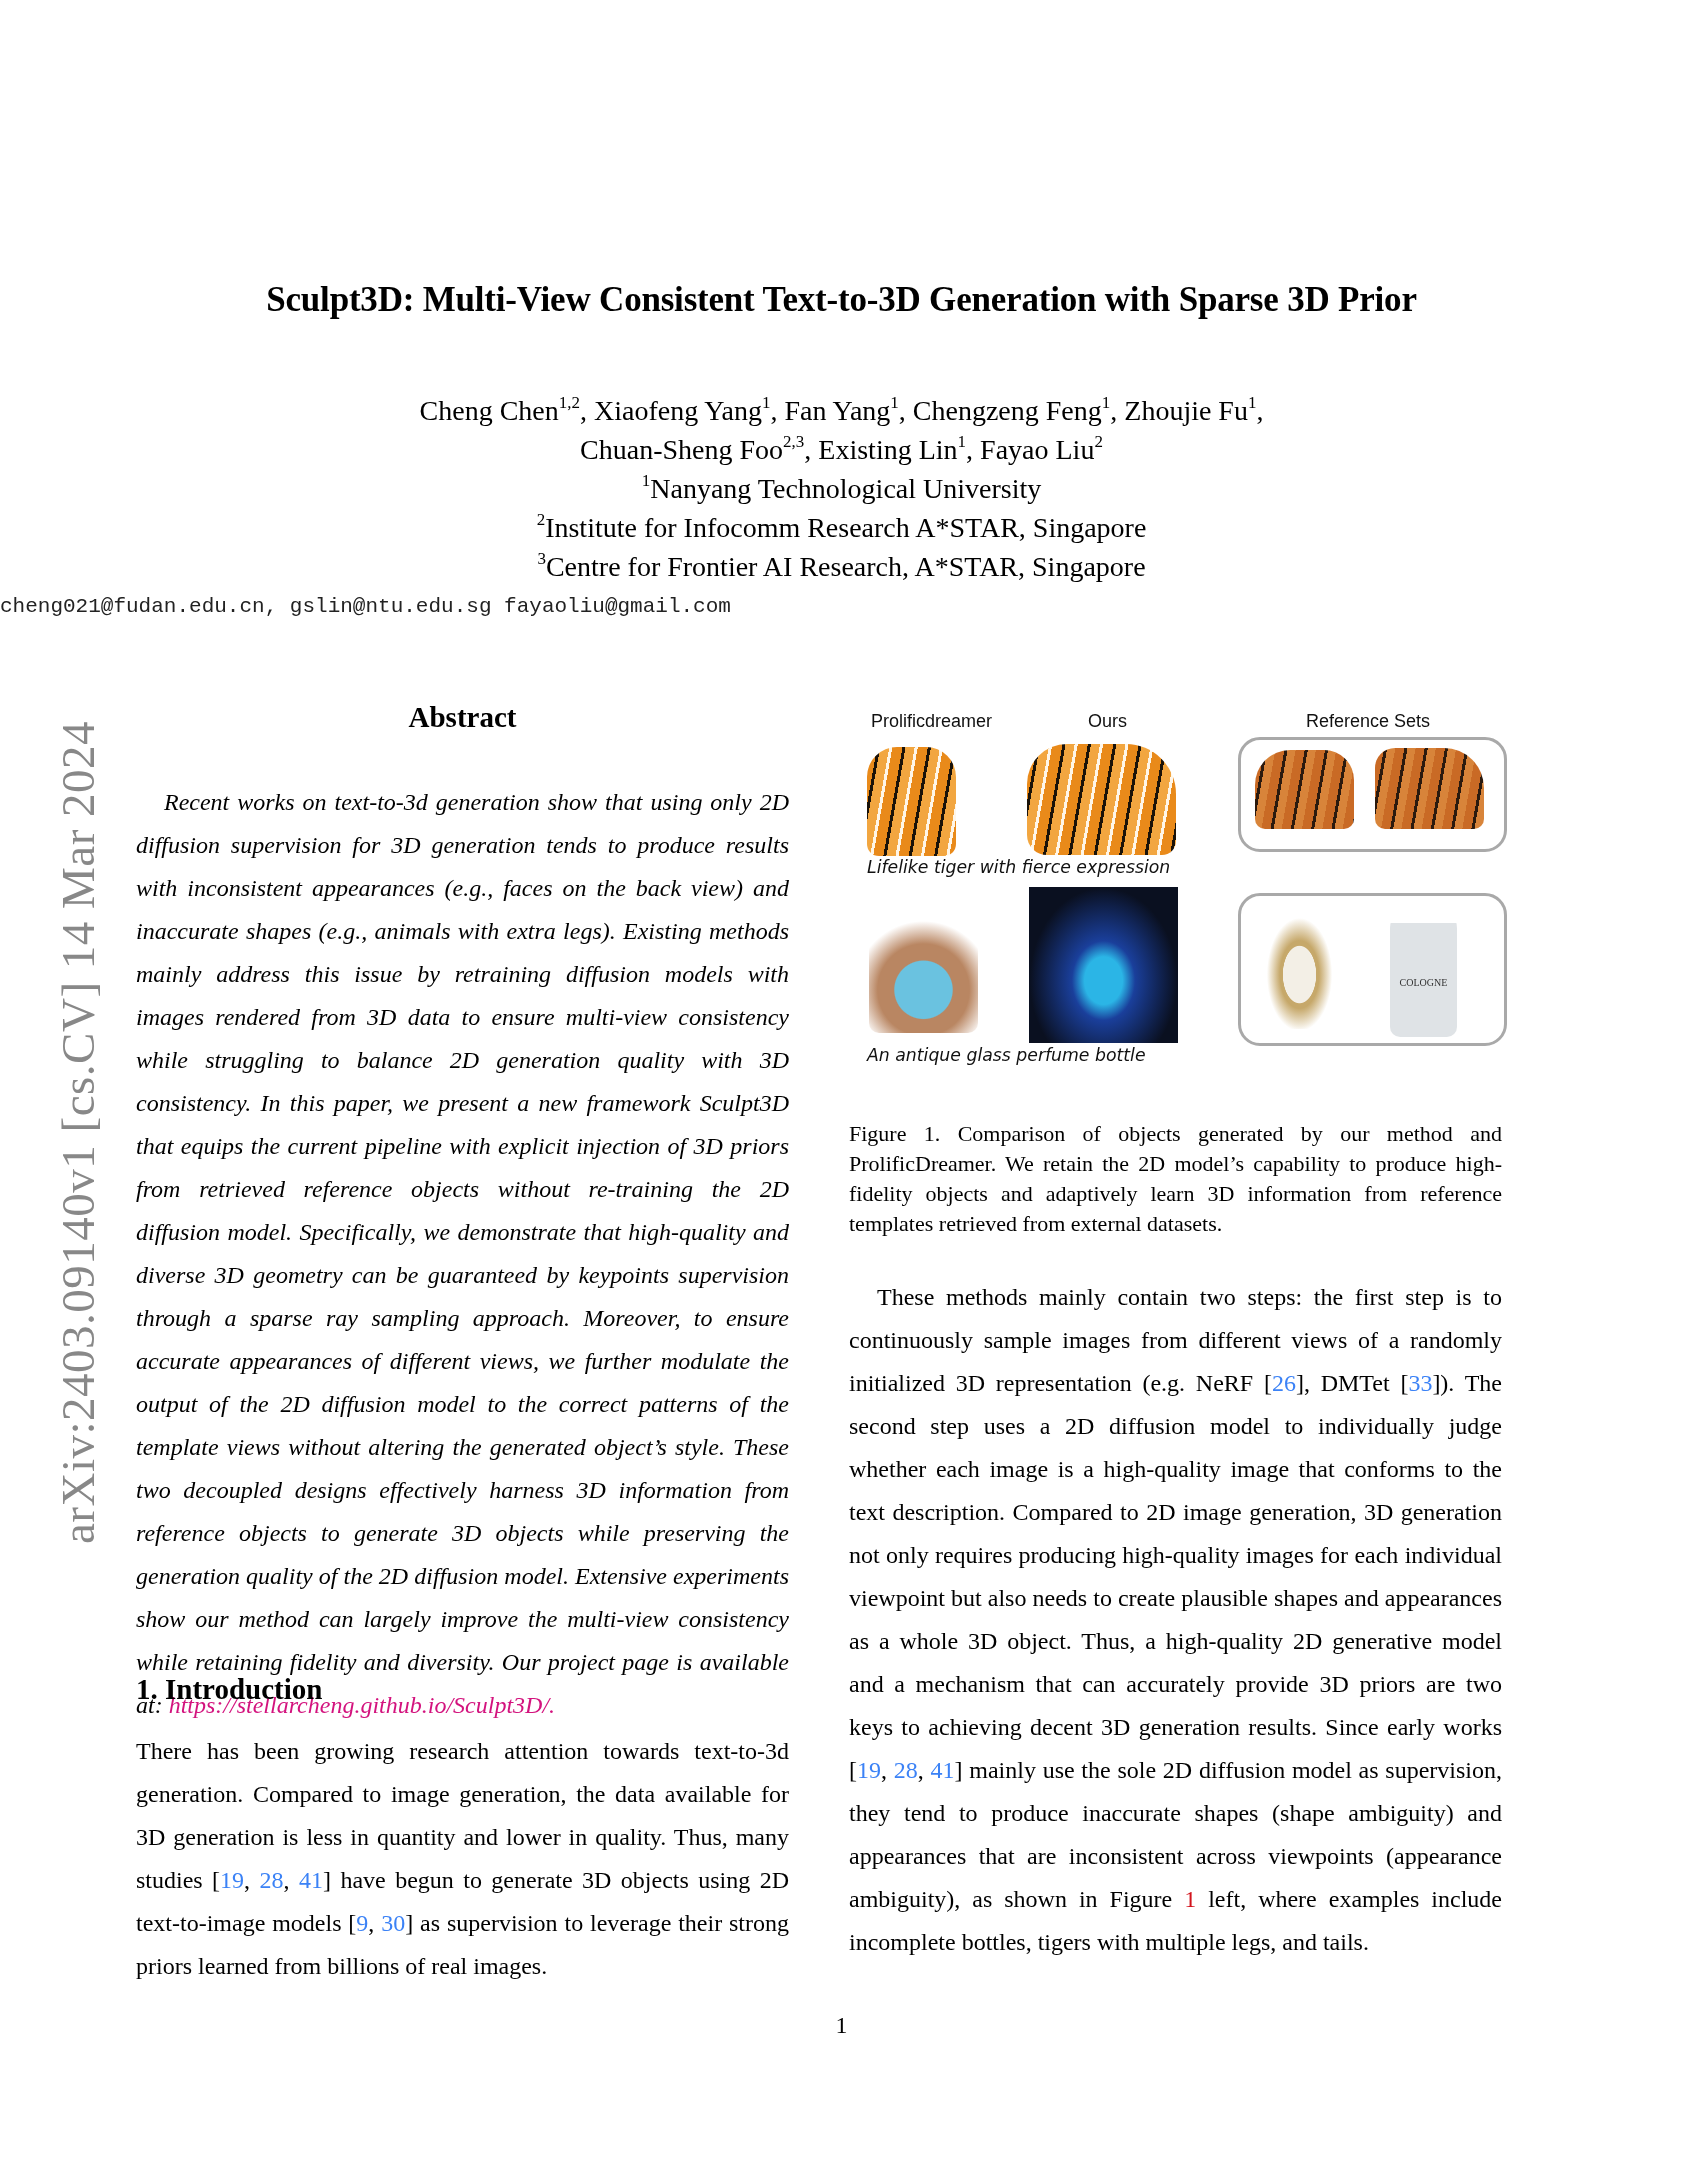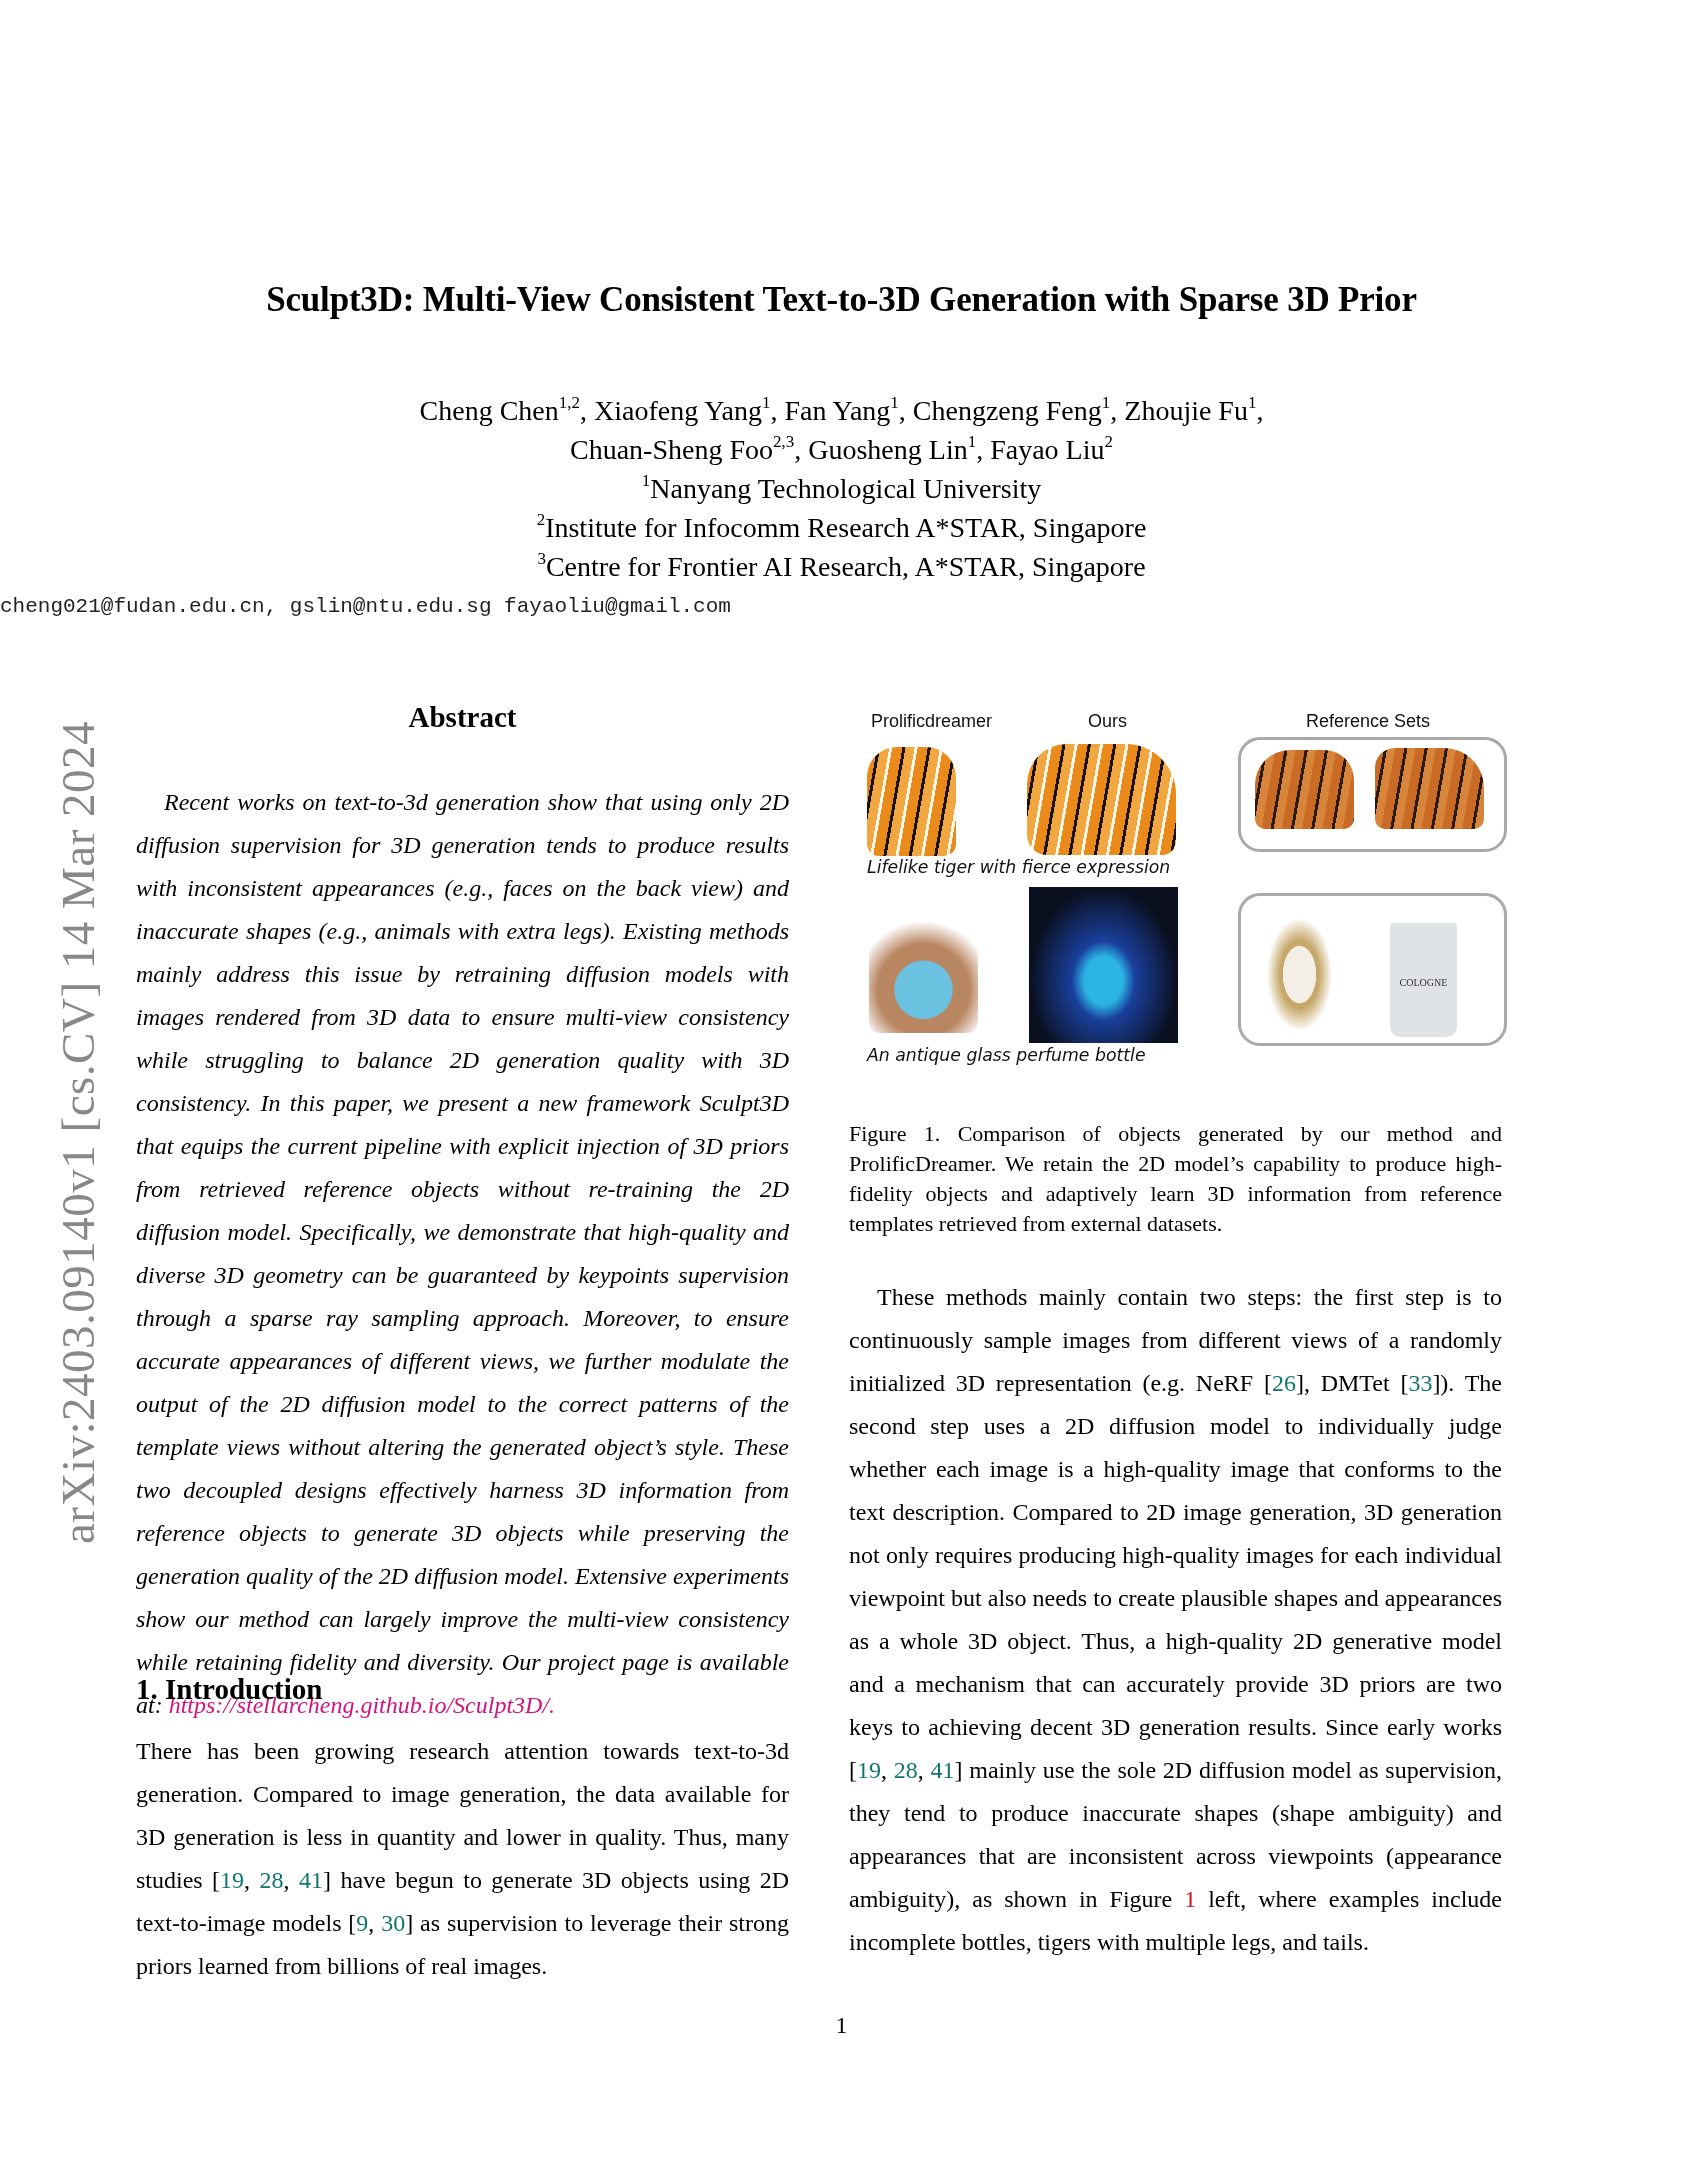--- a/index.html
+++ b/index.html
@@ -8,21 +8,21 @@
   .authors { position:absolute; top:391px; left:0; width:1683px; text-align:center; font-size:28px; line-height:39px; }
   .authors sup { font-size:17px; line-height:0; vertical-align:super; position:relative; top:-2px; }
   .email { position:absolute; top:595px; left:0; width:1427px; font-family:"Liberation Mono", monospace; font-size:21px; color:#222; }
   .arxiv { position:absolute; left:51px; top:1544px; transform-origin:left top; transform:rotate(-90deg); white-space:nowrap; font-family:"Liberation Serif", serif; font-size:47px; color:#888; letter-spacing:0.5px; }
   .col-left { position:absolute; left:136px; top:693px; width:653px; }
   .col-right { position:absolute; left:849px; top:693px; width:653px; }
   h2.abstract { text-align:center; font-size:29px; font-weight:bold; margin:8px 0 0 0; height:59px; }
   p { margin:0; font-size:24px; line-height:43px; text-align:justify; hyphens:manual; }
   .abs-text { font-style:italic; text-indent:28px; margin-top:21px; }
   .link { color:#d3137e; }
-  .cite { color:#0f766e; }
+  .cite { color:#3b82f6; }
   .figref { color:#d2141d; }
   h2.sec { font-size:29px; font-weight:bold; margin:0; position:absolute; top:980px; left:0; }
   .intro-p { position:absolute; top:1037px; left:0; width:653px; }
   .figure { position:relative; height:386px; }
   .fig-label { position:absolute; font-family:"Liberation Sans", sans-serif; font-size:18px; color:#111; }
   .img { position:absolute; border-radius:4px; }
   .refbox { position:absolute; border:3px solid #a9a9a9; border-radius:22px; background:#fff; }
   .prompt { position:absolute; font-family:"DejaVu Sans", sans-serif; font-style:italic; font-size:17.3px; color:#111; }
   .caption { margin-top:40px; font-size:22px; line-height:30px; text-align:justify; }
   .right-p { text-indent:28px; }
@@ -38,21 +38,21 @@
 </head>
 <body>
 
 <div class="title">Sculpt3D: Multi-View Consistent Text-to-3D Generation with Sparse 3D Prior</div>
 
 <div class="authors">
   <div>
     <span><span>Cheng Chen</span><sup>1,2</sup><span>, </span></span><span><span>Xiaofeng Yang</span><sup>1</sup><span>, </span></span><span><span>Fan Yang</span><sup>1</sup><span>, </span></span><span><span>Chengzeng Feng</span><sup>1</sup><span>, </span></span><span><span>Zhoujie Fu</span><sup>1</sup><span>,</span></span>
   </div>
   <div>
-    <span><span>Chuan-Sheng Foo</span><sup>2,3</sup><span>, </span></span><span><span>Guosheng Lin</span><sup>1</sup><span>, </span></span><span><span>Fayao Liu</span><sup>2</sup><span></span></span>
+    <span><span>Chuan-Sheng Foo</span><sup>2,3</sup><span>, </span></span><span><span>Existing Lin</span><sup>1</sup><span>, </span></span><span><span>Fayao Liu</span><sup>2</sup><span></span></span>
   </div>
   <div><sup>1</sup><span>Nanyang Technological University</span></div>
   <div><sup>2</sup><span>Institute for Infocomm Research A*STAR, Singapore</span></div>
   <div><sup>3</sup><span>Centre for Frontier AI Research, A*STAR, Singapore</span></div>
 </div>
 
 <div class="email">cheng021@fudan.edu.cn, gslin@ntu.edu.sg fayaoliu@gmail.com</div>
 
 <div class="arxiv">arXiv:2403.09140v1  [cs.CV]  14 Mar 2024</div>
 

